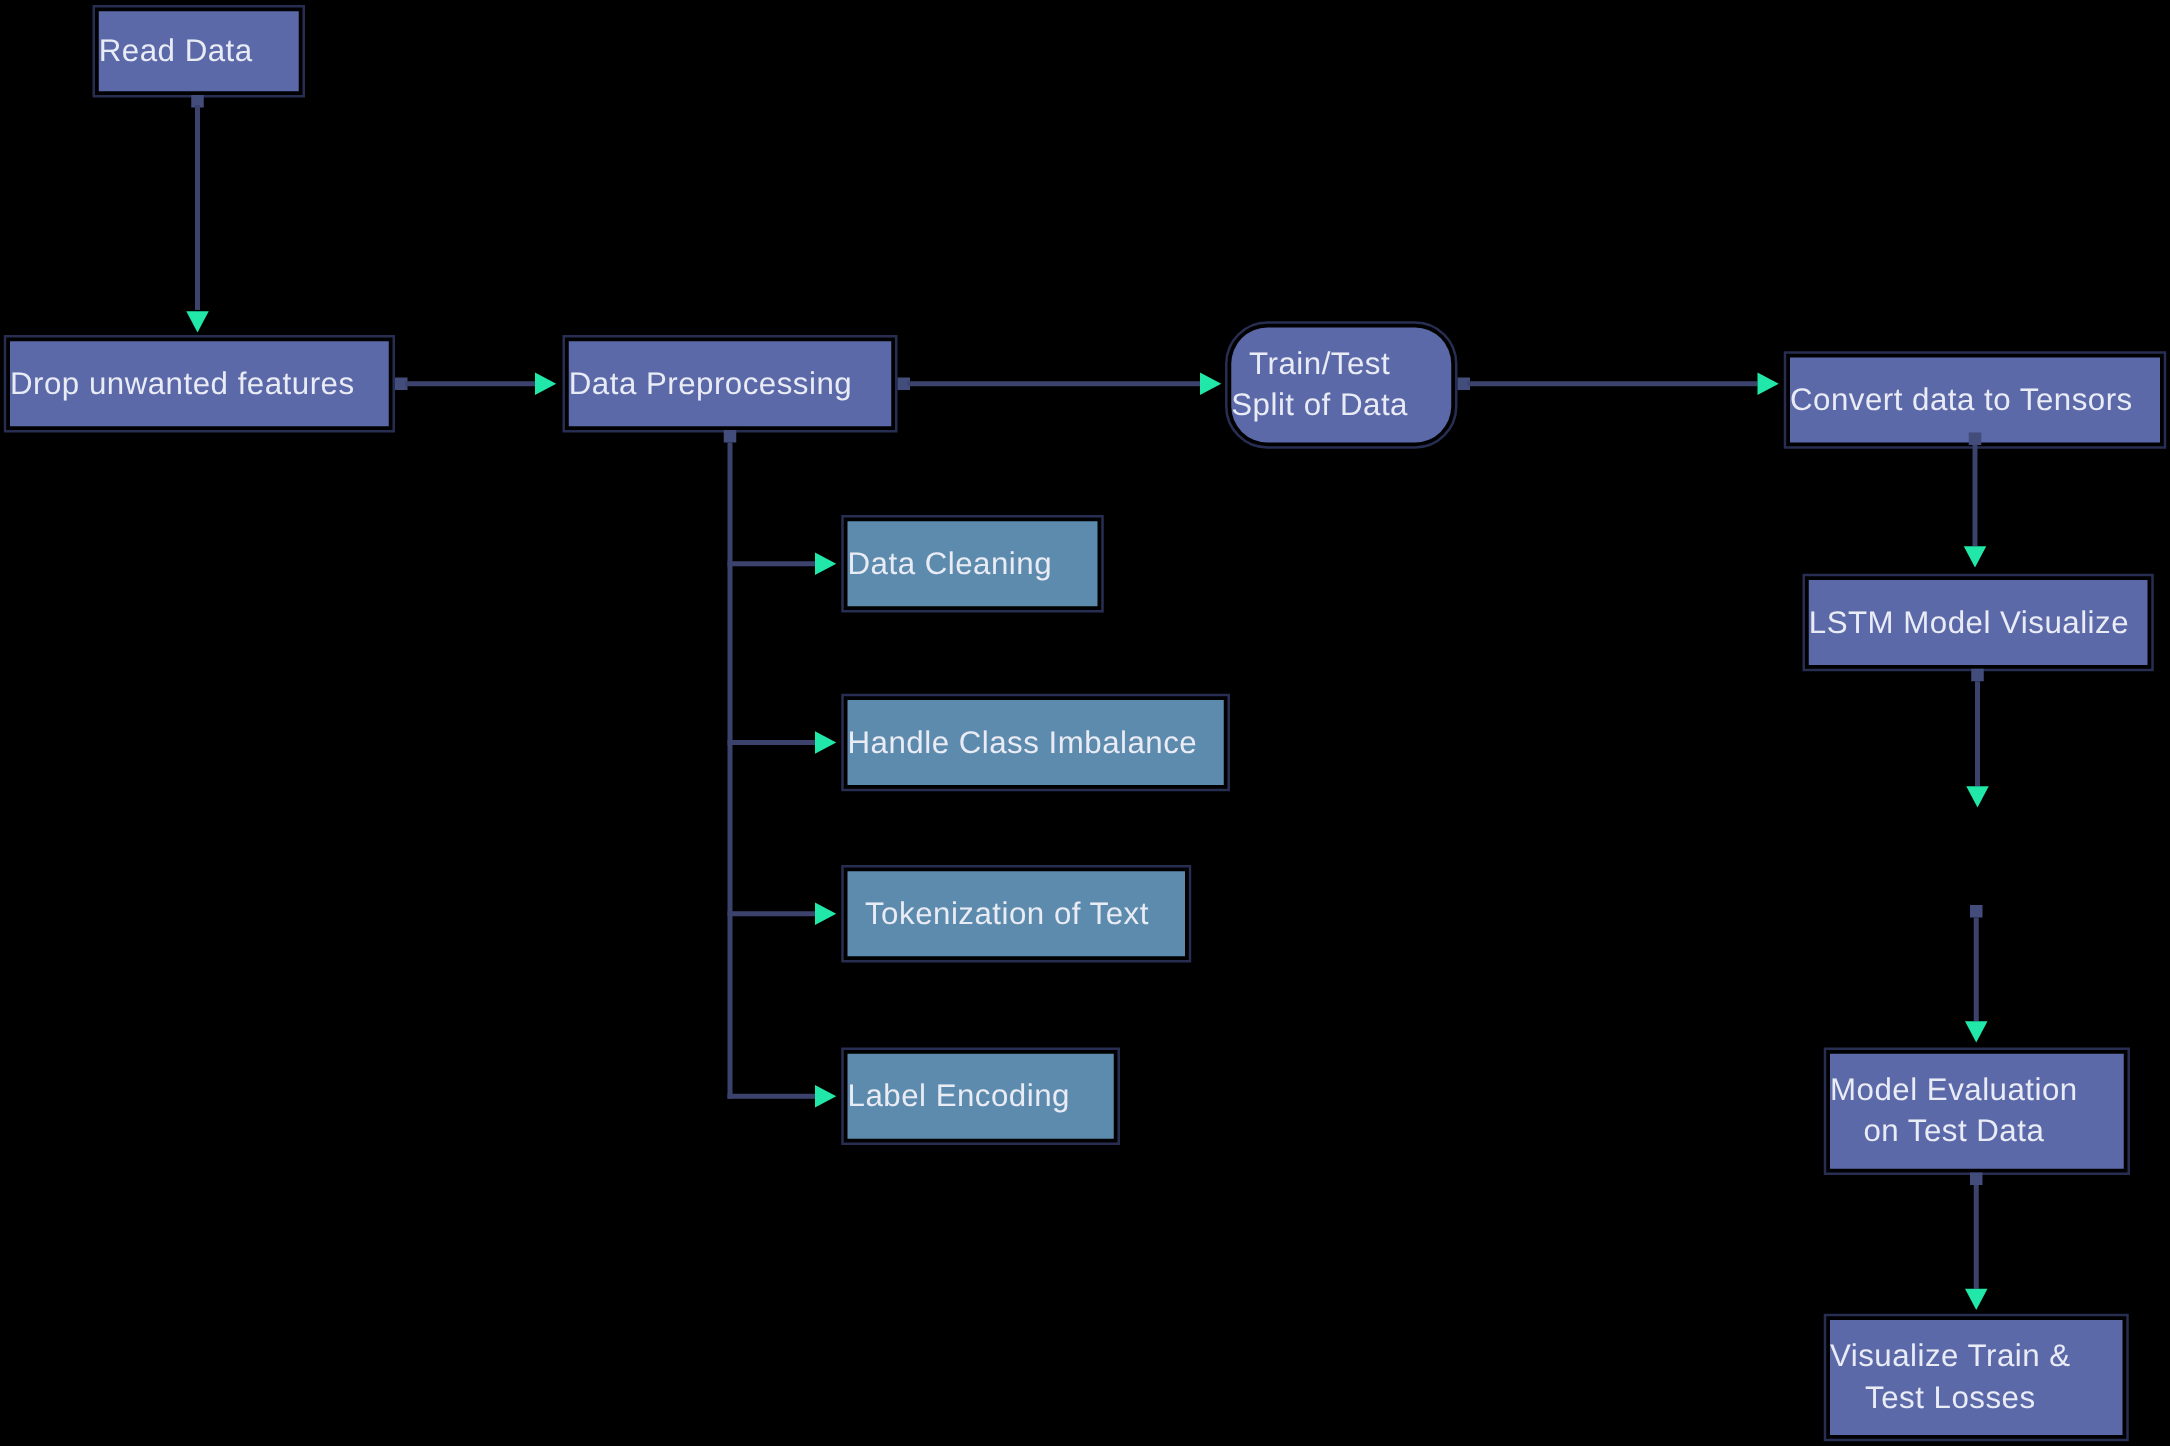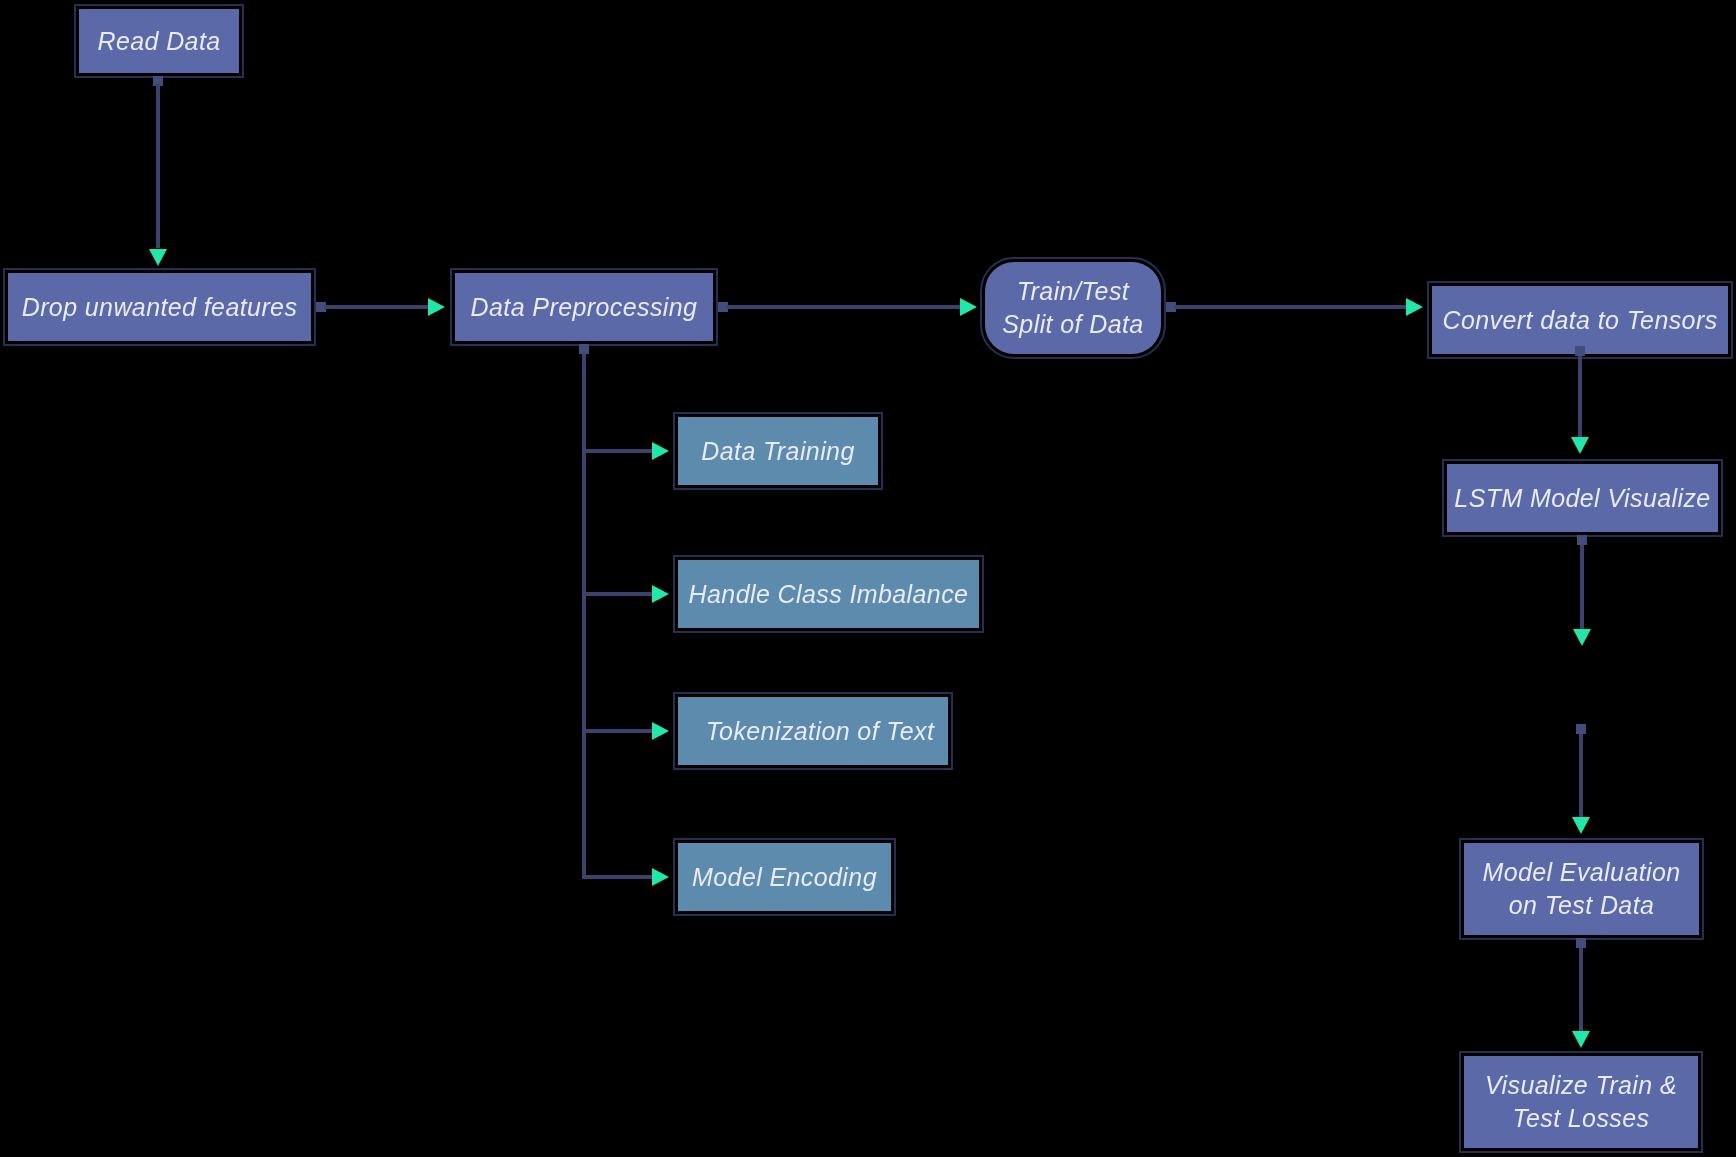--- a/index.html
+++ b/index.html
@@ -12,30 +12,28 @@
     width: 1736px;
     height: 1157px;
     background: #000000;
     overflow: hidden;
     font-family: "Liberation Sans", sans-serif;
   }
   .node {
     position: absolute;
     display: flex;
     align-items: center;
-    justify-content: center;
     text-align: center;
     color: #e9ebf5;
     font-size: 25px;
     letter-spacing: 0.4px;
     line-height: 1.32;
     white-space: pre-line;
     outline: 2px solid #272e52;
     outline-offset: 3px;
-    font-style: italic;
   }
   .node.purple { background: #5b69a9; }
   .node.steel  { background: #5d8bad; }
 
   .hline {
     position: absolute;
     height: 4px;
     background: #3b436c;
   }
   .vline {
@@ -84,33 +82,33 @@
   <div class="node purple" style="left:985px; top:262px; width:176px; height:92px;border-radius:29px;">
     <span>Train/Test
 Split of Data</span>
   </div>
 
   <div class="node purple" style="left:1432px; top:286px; width:296px; height:68px;">
     <span>Convert data to Tensors</span>
   </div>
 
   <div class="node steel" style="left:678px; top:417px; width:200px; height:68px;">
-    <span>Data Training</span>
+    <span>Data Cleaning</span>
   </div>
 
   <div class="node steel" style="left:678px; top:560px; width:301px; height:68px;">
     <span>Handle Class Imbalance</span>
   </div>
 
   <div class="node steel" style="left:678px; top:697px; width:256px; height:68px;padding-left:14px;">
     <span>Tokenization of Text</span>
   </div>
 
   <div class="node steel" style="left:678px; top:843px; width:213px; height:68px;">
-    <span>Model Encoding</span>
+    <span>Label Encoding</span>
   </div>
 
   <div class="node purple" style="left:1447px; top:464px; width:271px; height:68px;">
     <span>LSTM Model Visualize</span>
   </div>
 
 
   <div class="node purple" style="left:1464px; top:843px; width:235px; height:92px;">
     <span>Model Evaluation
 on Test Data</span>

